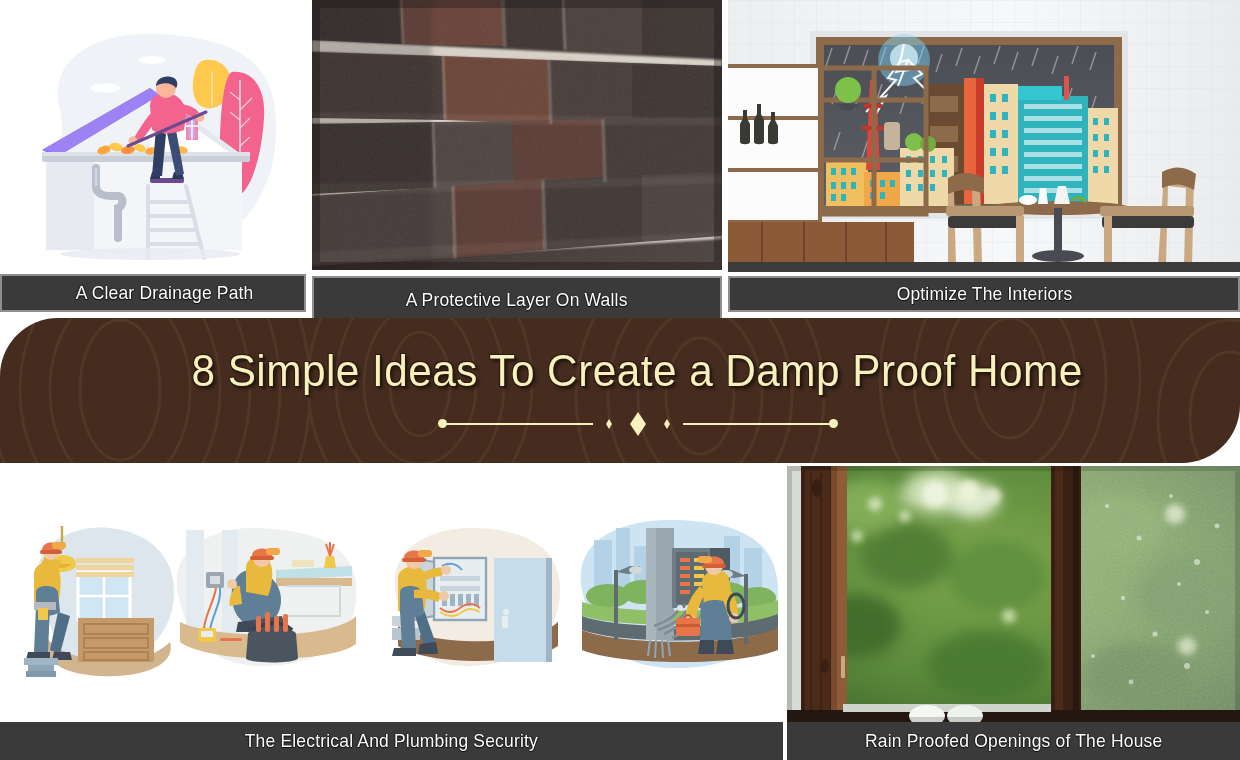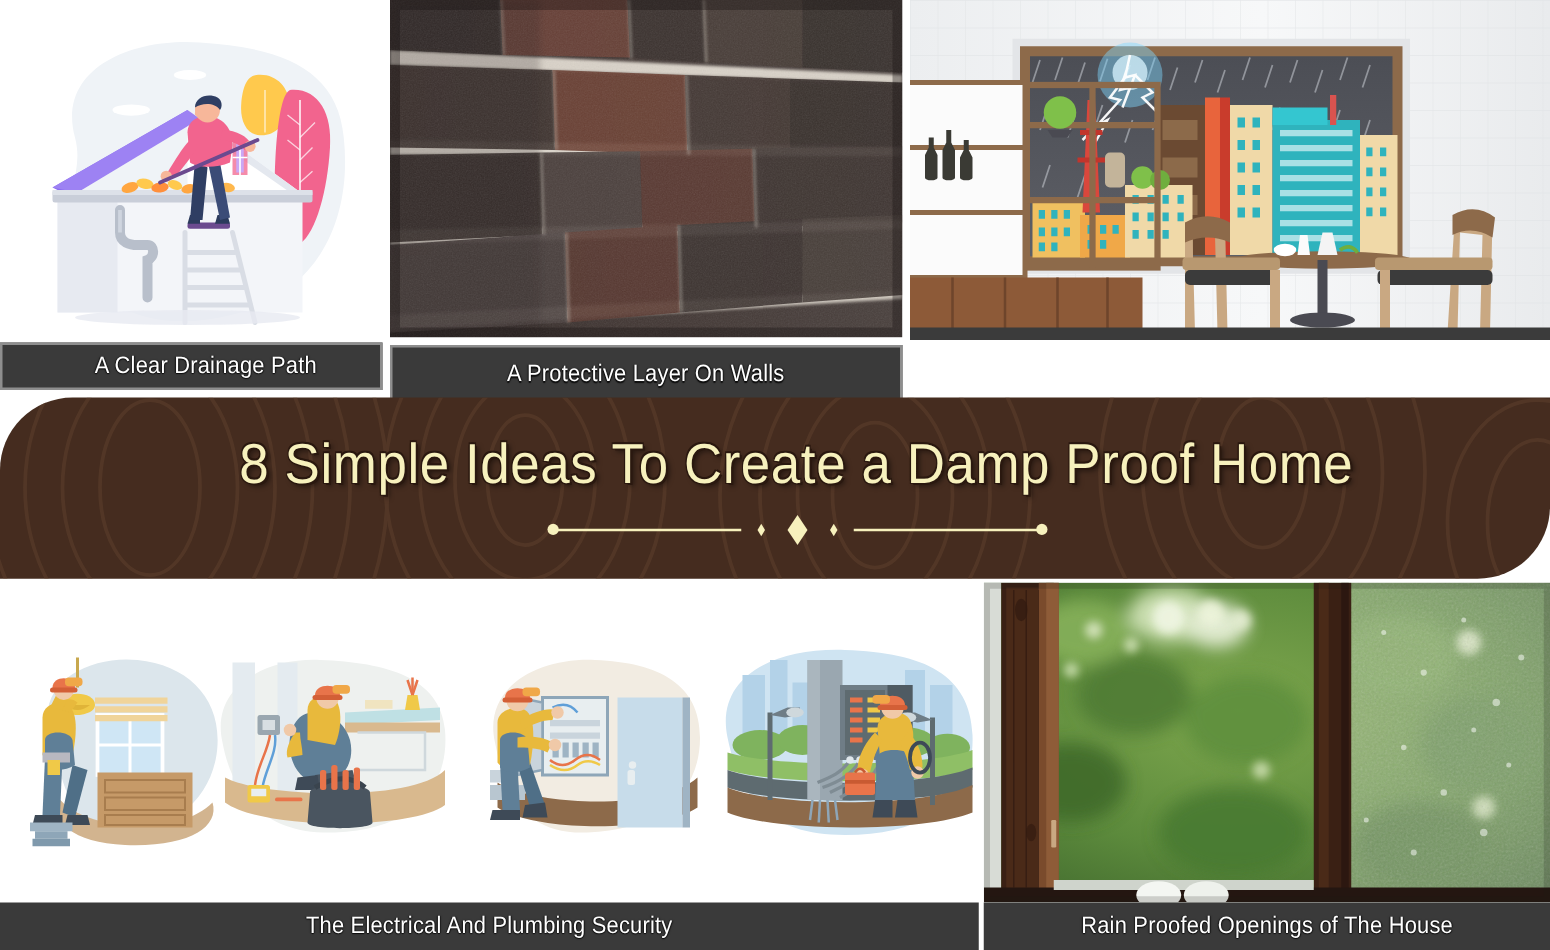--- a/index.html
+++ b/index.html
@@ -433,20 +433,23 @@
           <path d="M436 172 L466 174 L464 266 L456 266 L458 188 L440 186 L438 266 L430 266 Z"></path>
           <rect x="372" y="206" width="94" height="10" rx="3" fill="#b89870"></rect>
           <rect x="374" y="216" width="92" height="12" rx="4" fill="#3b3b3b"></rect>
           <path d="M434 172 q18 -10 34 2 l-2 16 q-16 -10 -32 -2 Z" fill="#8d6a4a"></path>
           <rect x="376" y="216" width="8" height="50" fill="#c9a882"></rect>
         </g>
 
         <rect x="0" y="262" width="512" height="10" fill="#3b3b3b"></rect>
       </svg>
     </div>
+  </div>
+  <div class="caption-bar" style="left:728px;top:276px;width:512px;height:36px;">
+    <span class="caption-txt">Optimize The Interiors</span>
   </div>
 
   <div class="banner">
     <svg class="banner-grain" viewBox="0 0 1240 145" width="1240" height="145" preserveAspectRatio="none">
       <g fill="none" stroke="#5d402d" stroke-width="3">
         <ellipse cx="120" cy="72" rx="40" ry="70"></ellipse>
           <ellipse cx="120" cy="72" rx="70" ry="100"></ellipse>
         <ellipse cx="120" cy="72" rx="100" ry="130"></ellipse>
           <ellipse cx="120" cy="72" rx="130" ry="160"></ellipse>
         <ellipse cx="120" cy="72" rx="160" ry="190"></ellipse>

